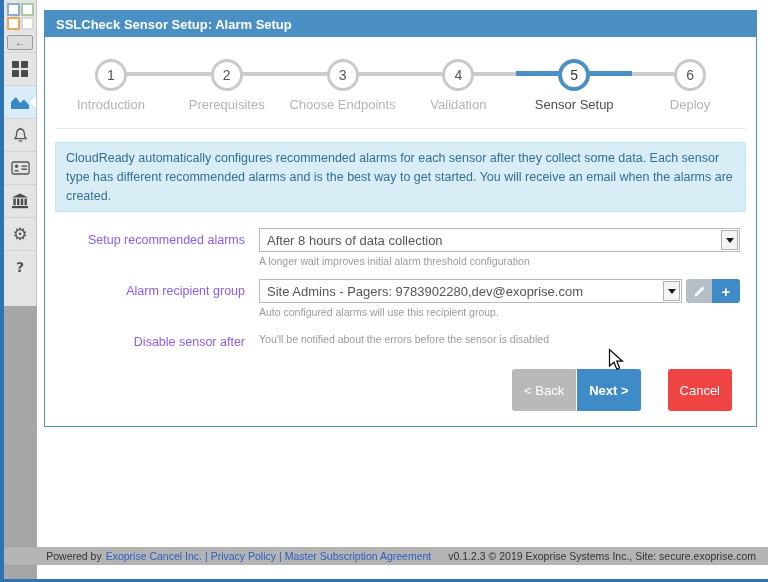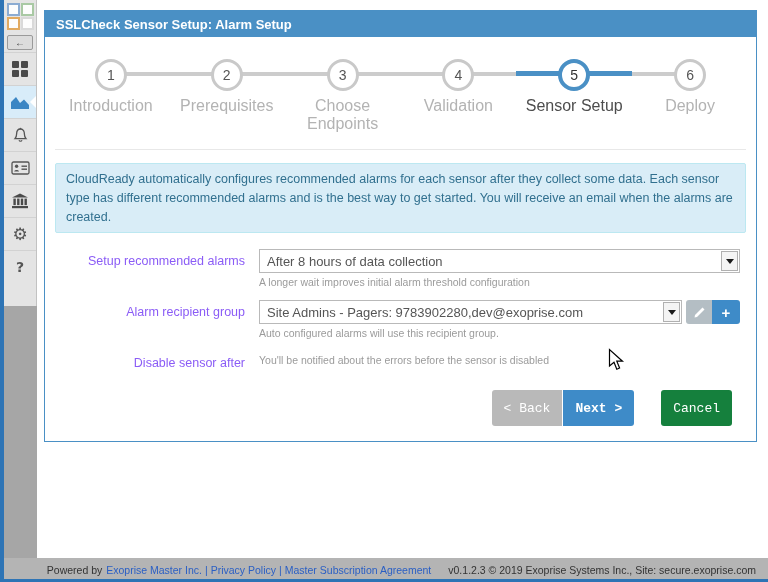--- a/index.html
+++ b/index.html
@@ -39,21 +39,21 @@
   
   .steps { display:flex; padding:21px 8px 0; }
   .step { flex:1; text-align:center; position:relative; }
   .circle-row { position:relative; height:34px; display:flex; align-items:center; justify-content:center; }
   .line { position:absolute; top:14px; height:4px; background:#cccccc; z-index:1; }
   .line-l { left:0; right:calc(50% + 15px); }
   .line-r { right:0; left:calc(50% + 15px); }
   .step:first-child .line-l, .step:last-child .line-r { display:none; }
   .circle { position:relative; z-index:2; width:32px; height:32px; border:3px solid #c9c9c9; border-radius:50%;
             background:#fff; display:flex; align-items:center; justify-content:center; font-size:14px; color:#555; }
-  .step-label { margin-top:5px; font-size:16px; color:#b3b3b3; }
+  .step-label { margin-top:5px; font-size:13px; color:#b3b3b3; }
   .step.active .circle { border:4px solid #4a90c5; color:#333; }
   .step.active .line { background:#4a90c5; height:5px; top:13px; }
   .step.active .step-label { color:#4d4d4d; }
 
   .divider { margin:16px 10px 0; border-top:1px solid #e8e8e8; }
 
   .info-banner { margin:13px 10px; background:#d9edf7; border:1px solid #bce8f1; border-radius:2px;
                  color:#31708f; font-size:12.5px; line-height:1.5; padding:6px 10px; }
 
   
@@ -67,27 +67,27 @@
   .dd-box { position:absolute; right:1px; top:1px; bottom:1px; width:17px; border:1px solid #b0b0b0;
             background:#f4f4f4; display:flex; align-items:center; justify-content:center; }
   .dd-arrow { width:0; height:0; border-left:4px solid transparent; border-right:4px solid transparent; border-top:5px solid #1a1a1a; }
   .mini-btn { height:24px; display:flex; align-items:center; justify-content:center; cursor:pointer; }
   .btn-edit { width:26px; margin-left:4px; background:#b4bec4; border-radius:3px 0 0 3px; }
   .btn-add  { width:28px; background:#3e8bc8; color:#fff; font-size:15px; font-weight:bold; border-radius:0 3px 3px 0; }
   .helper { margin-top:3px; font-size:10.5px; color:#9b9b9b; }
 
   
   .actions { display:flex; justify-content:flex-end; margin:20px 24px 15px 0; }
-  .btn { height:36px; padding:0 12px; display:flex; align-items:center; font-size:13px; color:#fff; cursor:pointer;font-family:Liberation Mono, monospace; }
+  .btn { height:42px; padding:0 12px; display:flex; align-items:center; font-size:13px; color:#fff; cursor:pointer; }
   .btn-back { background:#b9b9b9; border-radius:3px 0 0 3px; }
   .btn-next { background:#3e8bc8; margin-left:1px; border-radius:0 3px 3px 0; font-weight:bold; }
-  .btn-cancel { background:#15803d; margin-left:27px; border-radius:3px; }
-
-  
-  .footer { position:absolute; left:0; right:0; bottom:0; height:24px; background:#b4b4b4; z-index:10;
+  .btn-cancel { background:#ef4444; margin-left:27px; border-radius:3px; }
+
+  
+  .footer { position:absolute; left:0; right:0; bottom:17px; height:18px; background:#b4b4b4; z-index:10;
             display:flex; align-items:center; justify-content:flex-end; padding-right:12px; font-size:10.5px; color:#333; }
   .footer a { color:#2a5fc4; text-decoration:none; margin:0 3px; cursor:pointer; }
   .footer .sep { color:#2a5fc4; }
   .footer .pb { margin-right:1px; }
   .footer .right-text { margin-left:14px; }
 
   .cursor { position:absolute; left:608px; top:348px; z-index:40; }
 </style>
 </head>
 <body>
@@ -278,21 +278,21 @@
     <div class="btn btn-cancel">Cancel</div>
   </div>
 </div>
 
 <svg class="cursor" width="19" height="25" viewBox="0 0 19 25">
   <path d="M1.5 1.5 L1.5 18 L6 14.2 L8.8 21.2 L11.6 20 L8.8 13.2 L14.5 13.2 Z" fill="#fff" stroke="#000" stroke-width="1.2"></path>
 </svg>
 
 <div class="footer">
   <span class="pb">Powered by</span>
-  <a>Exoprise Master Inc.</a>
+  <a>Exoprise Cancel Inc.</a>
   <span class="sep">|</span>
   <a>Privacy Policy</a>
   <span class="sep">|</span>
   <a>Master Subscription Agreement</a>
   <span class="right-text">v0.1.2.3 © 2019 Exoprise Systems Inc., Site: secure.exoprise.com</span>
 </div>
 
 <div class="bottom-strip"></div>
 
 </body></html>

